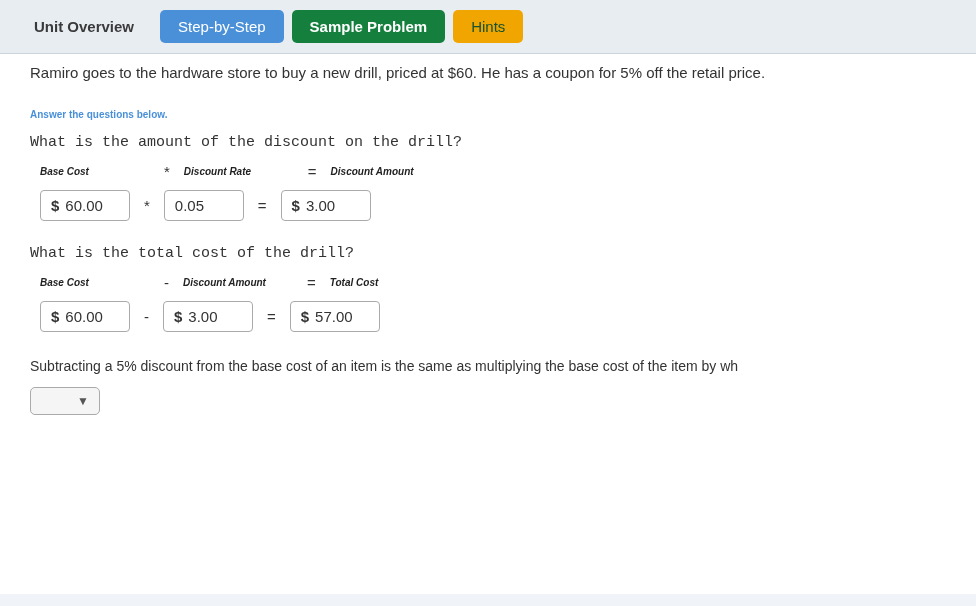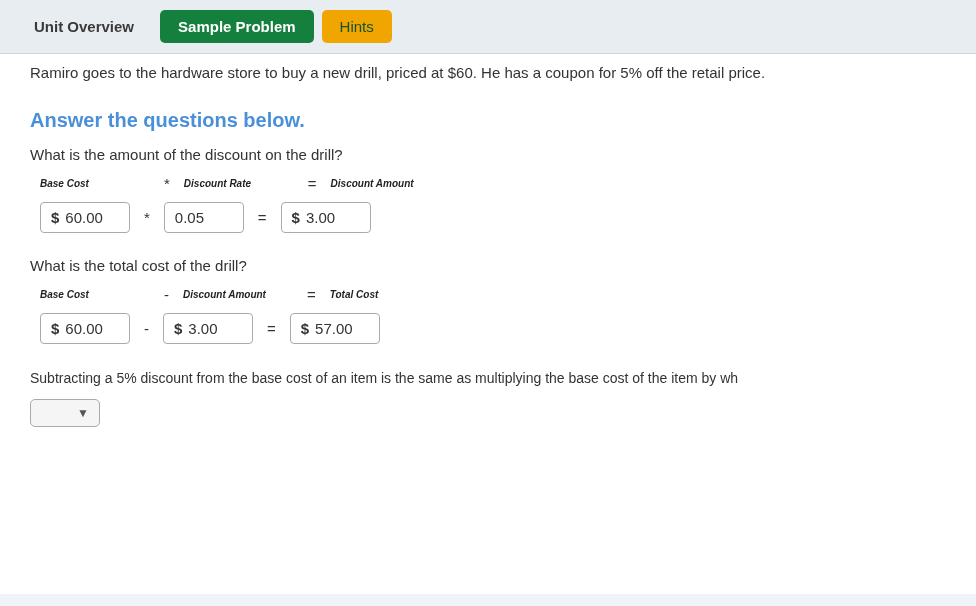--- a/index.html
+++ b/index.html
@@ -49,29 +49,30 @@
       padding: 8px 30px;
       min-height: 540px;
     }
     .problem-text {
       font-size: 15px;
       color: #333;
       margin-bottom: 16px;
       line-height: 1.5;
     }
     .answer-label {
-      font-size: 20px;
+      font-size: 10px;
       font-weight: 700;
       color: #4a90d9;
       margin-bottom: 14px;
     }
     .question-text {
       font-size: 15px;
       color: #333;
       margin-bottom: 12px;
+      font-family: Liberation Mono, monospace;
     }
     .formula-row {
       display: flex;
       align-items: center;
       gap: 14px;
       margin-bottom: 10px;
       padding-left: 10px;
     }
     .formula-label {
       font-size: 10px;
@@ -144,20 +145,21 @@
       font-size: 12px;
       color: #555;
       margin-left: 6px;
     }
   </style>
 </head>
 <body>
 
 <div class="nav-bar">
   <button class="nav-tab nav-tab-unit">Unit Overview</button>
+  <button class="nav-tab nav-tab-step">Step-by-Step</button>
   <button class="nav-tab nav-tab-sample">Sample Problem</button>
   <button class="nav-tab nav-tab-hints">Hints</button>
 </div>
 
 <div class="main-content">
 
   
   <p class="problem-text section-gap">Ramiro goes to the hardware store to buy a new drill, priced at $60. He has a coupon for 5% off the retail price.</p>
 
   

